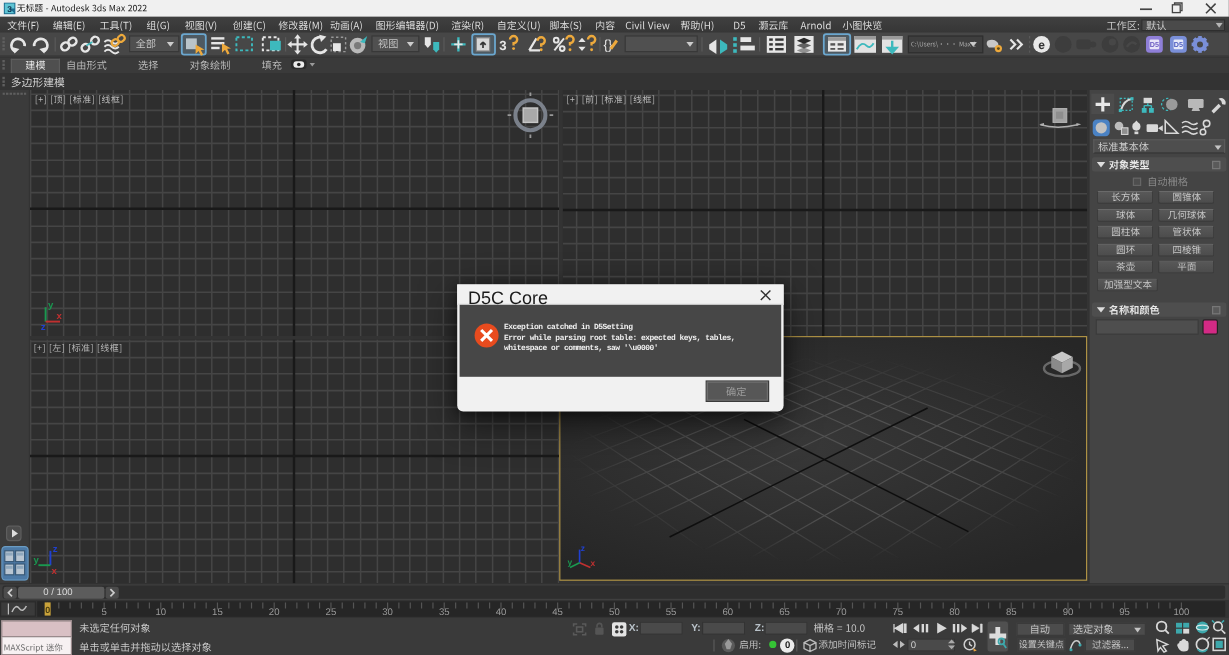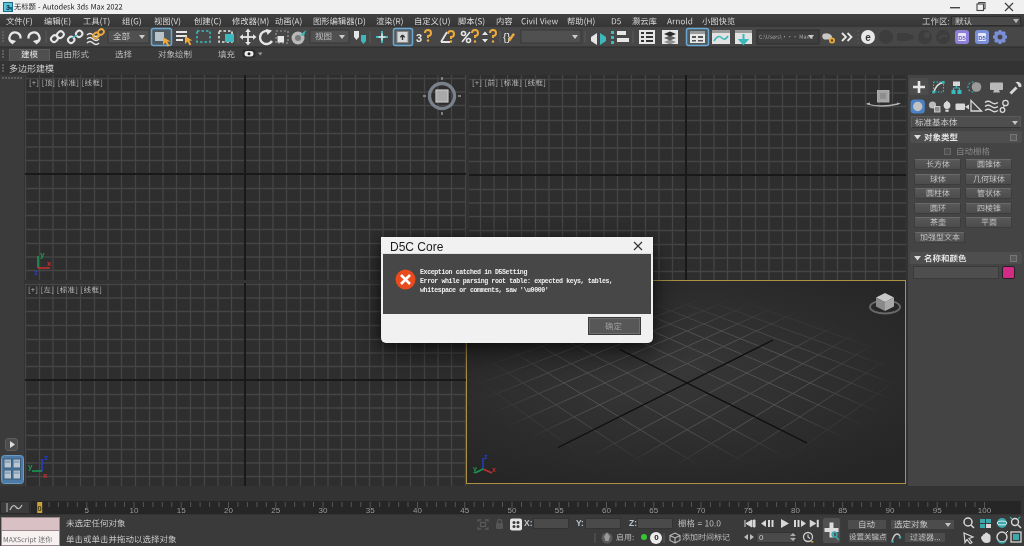--- a/index.html
+++ b/index.html
@@ -1080,20 +1080,33 @@
           <use href="#g131"></use>
           <use href="#g132" x="100"></use>
           <use href="#g133" x="200"></use>
           <use href="#g134" x="300"></use>
           <use href="#g135" x="400"></use>
         </g>
       </svg>
       <div class="abs" style="left:102px;top:180px;width:7px;height:7px;background:#5a5a5a;border:1px solid #777"></div>
       <div class="abs" style="left:5px;top:191px;width:86px;height:13px;background:#4e4e4e;border:1px solid #3a3a3a"></div>
       <div class="abs" style="left:94px;top:191px;width:13px;height:13px;background:#d32a85;border:1px solid #222;border-radius:2px"></div>
+    </div>
+    <div class="abs" style="left:0;top:487px;width:1024px;height:13px;background:#3f3f3f">
+      <div class="abs" style="left:2px;top:1px;width:1019px;height:11px;background:#2e2e2e;border-radius:2px"></div>
+      <div class="abs" style="left:3px;top:1.5px;width:11px;height:10px;background:#4c4c4c;border-radius:2px"></div>
+      <svg class="abs" style="left:3px;top:1.5px" width="11" height="10">
+        <path d="M7 2 L4 5 L7 8" stroke="#ccc" stroke-width="1.4" fill="none"></path>
+      </svg>
+      <div class="abs" style="left:15px;top:1.5px;width:72px;height:10px;background:#5c5c5c;border-radius:2px"></div>
+      <div class="abs" style="left:30px;top:489px;color:#dadada;font-size:8px;top:2px;left:36px">0 / 100</div>
+      <div class="abs" style="left:88px;top:1.5px;width:11px;height:10px;background:#4c4c4c;border-radius:2px"></div>
+      <svg class="abs" style="left:88px;top:1.5px" width="11" height="10">
+        <path d="M4 2 L7 5 L4 8" stroke="#ccc" stroke-width="1.4" fill="none"></path>
+      </svg>
     </div>
     <div class="abs" style="left:0;top:501px;width:1024px;height:13px;background:#333">
       <div class="abs" style="left:0;top:0;width:30px;height:13px;background:#3b3b3b;border:1px solid #2a2a2a"></div>
       <svg class="abs" style="left:4px;top:1px" width="24" height="11">
         <line x1="3" y1="1" x2="3" y2="10" stroke="#bbb"></line>
         <path d="M6 8 q3 -7 6 -3 q3 4 6 -2" stroke="#bbb" stroke-width="1.3" fill="none"></path>
       </svg>
       <div class="abs" style="left:31px;top:0;width:990px;height:13px;background:#262626"></div>
       <svg class="abs" style="left:0;top:0" width="1024" height="13">
         <line x1="39.5" y1="1" x2="39.5" y2="7" stroke="#555"></line>
@@ -1435,21 +1448,21 @@
           <circle cx="42" cy="6" r="5" fill="none" stroke="#d8d8d8" stroke-width="1.4"></circle>
           <path d="M38 10 a5 5 0 0 0 8 0" fill="none" stroke="#3da8ac" stroke-width="1.4"></path>
           <path d="M46 2 l2 -2" stroke="#d8d8d8"></path>
           <rect x="51" y="1" width="10" height="10" fill="none" stroke="#d8d8d8" stroke-width="1.3"></rect>
           <rect x="53" y="3" width="6" height="6" fill="#3da8ac"></rect>
         </g>
       </svg>
     </div>
     <div class="abs" style="left:381px;top:237px;width:272px;height:106px;background:#f1f1f1;border-radius:0 0 5px 5px;box-shadow:0 10px 30px rgba(0,0,0,0.55),0 2px 10px rgba(0,0,0,0.4);z-index:10">
       <div class="abs" style="left:0;top:0;width:272px;height:17px;background:#f1f1f1;border-bottom:1px solid #e0e0e0">
-        <div style="position:absolute;left:9px;top:3px;font-size:12px;color:#1a1a1a;font-family:'Liberation Sans',sans-serif">D5C Core</div>
+        <div style="position:absolute;left:9px;top:3px;font-size:15px;color:#1a1a1a;font-family:'Liberation Sans',sans-serif">D5C Core</div>
         <svg class="abs" style="left:252px;top:4px" width="10" height="10">
           <path d="M1 1 L9 9 M9 1 L1 9" stroke="#333" stroke-width="1.2"></path>
         </svg>
       </div>
       <div class="abs" style="left:2px;top:17px;width:268px;height:60px;background:#474747"></div>
       <svg class="abs" style="left:14px;top:32px" width="21" height="21">
         <circle cx="10.5" cy="10.5" r="10" fill="#e84b1e"></circle>
         <path d="M6 6 L15 15 M15 6 L6 15" stroke="#fff" stroke-width="2.6"></path>
       </svg>
       <div class="abs" style="left:39px;top:31px;font-family:'Liberation Mono',monospace;font-size:6.6px;font-weight:bold;color:#efefef;white-space:pre;line-height:9.2px;letter-spacing:-0.39px">Exception catched in D5Setting

